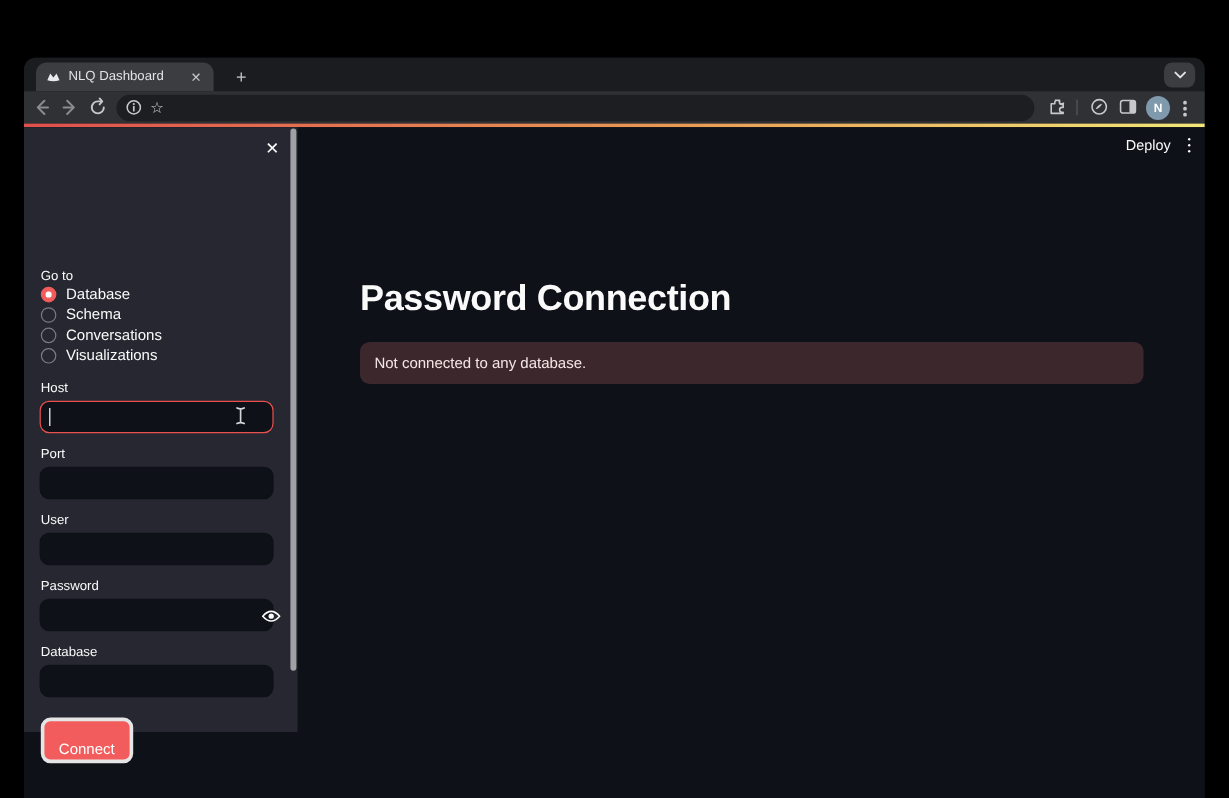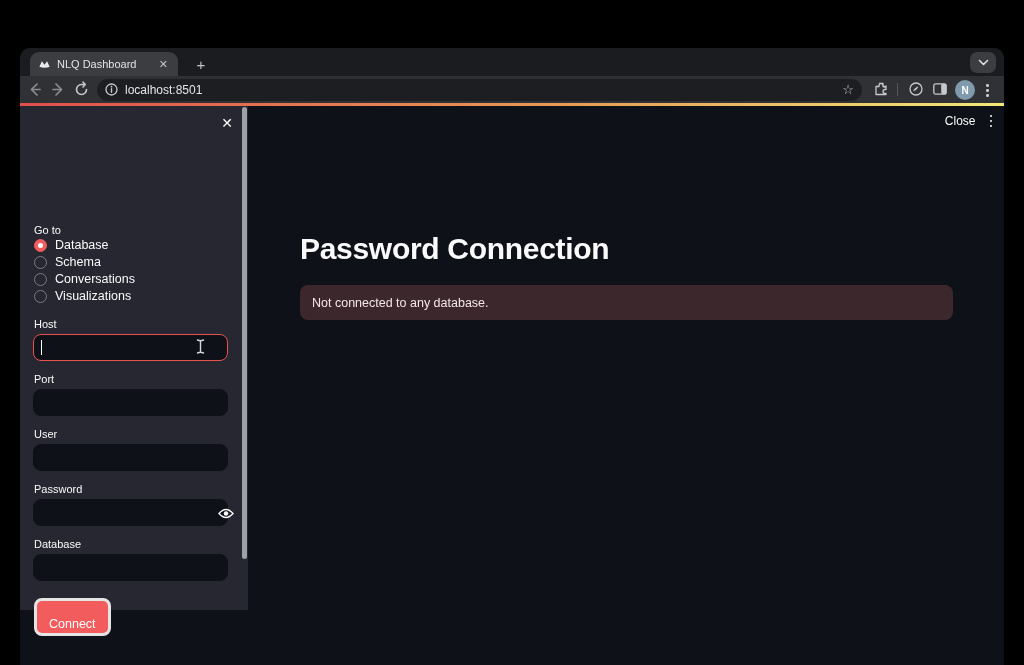--- a/index.html
+++ b/index.html
@@ -126,21 +126,20 @@
         <path d="M13.5 8.5 A5 5 0 1 1 8.5 3.5 L11.5 3.5" fill="none" stroke="#c6c9cc" stroke-width="1.6" stroke-linecap="round"></path>
         <polyline points="10,1 12.2,3.5 10,6" fill="none" stroke="#c6c9cc" stroke-width="1.6" stroke-linecap="round" stroke-linejoin="round"></polyline>
       </svg>
 
       <div class="omnibox">
         <svg width="13" height="13" viewBox="0 0 13 13">
           <circle cx="6.5" cy="6.5" r="5.5" fill="none" stroke="#c6c9cc" stroke-width="1.3"></circle>
           <line x1="6.5" y1="5.8" x2="6.5" y2="9.3" stroke="#c6c9cc" stroke-width="1.4" stroke-linecap="round"></line>
           <circle cx="6.5" cy="3.7" r="0.9" fill="#c6c9cc"></circle>
         </svg>
-        <span class="url-text">localhost:8501</span>
         <span class="star">☆</span>
       </div>
 
       <svg class="tb-right-icon" style="left:853px" width="16" height="16" viewBox="0 0 16 16">
         <path d="M6 2.5 h4 v2 a1.6 1.6 0 0 0 3.2 0 h0 V4.5 h0 M10 2.5 v2 M3 5.5 h3 v-1 a2 2 0 0 1 4 0 v1 h3 v3 h-1 a2 2 0 0 0 0 4 h1 v1 h-10 z" fill="none" stroke="#c6c9cc" stroke-width="1.3" stroke-linejoin="round"></path>
       </svg>
       <div class="separator"></div>
       <svg class="tb-right-icon" style="left:888px" width="16" height="16" viewBox="0 0 16 16">
         <circle cx="8" cy="8" r="6" fill="none" stroke="#c6c9cc" stroke-width="1.3"></circle>
         <path d="M5 10 Q8 10 10.5 5.5 Q7 6 5 10 Z" fill="#c6c9cc"></path>
@@ -155,21 +154,21 @@
           <i></i>
           <i></i>
         </div>
     </div>
 
     <div class="decoration"></div>
 
     <div class="app">
 
       <div class="app-header">
-        <span class="deploy">Close</span>
+        <span class="deploy">Deploy</span>
         <div class="kebab">
             <i></i>
             <i></i>
             <i></i>
           </div>
       </div>
 
       <div class="sidebar">
         <div class="sb-scrollbar"></div>
         <div class="sb-close">✕</div>

